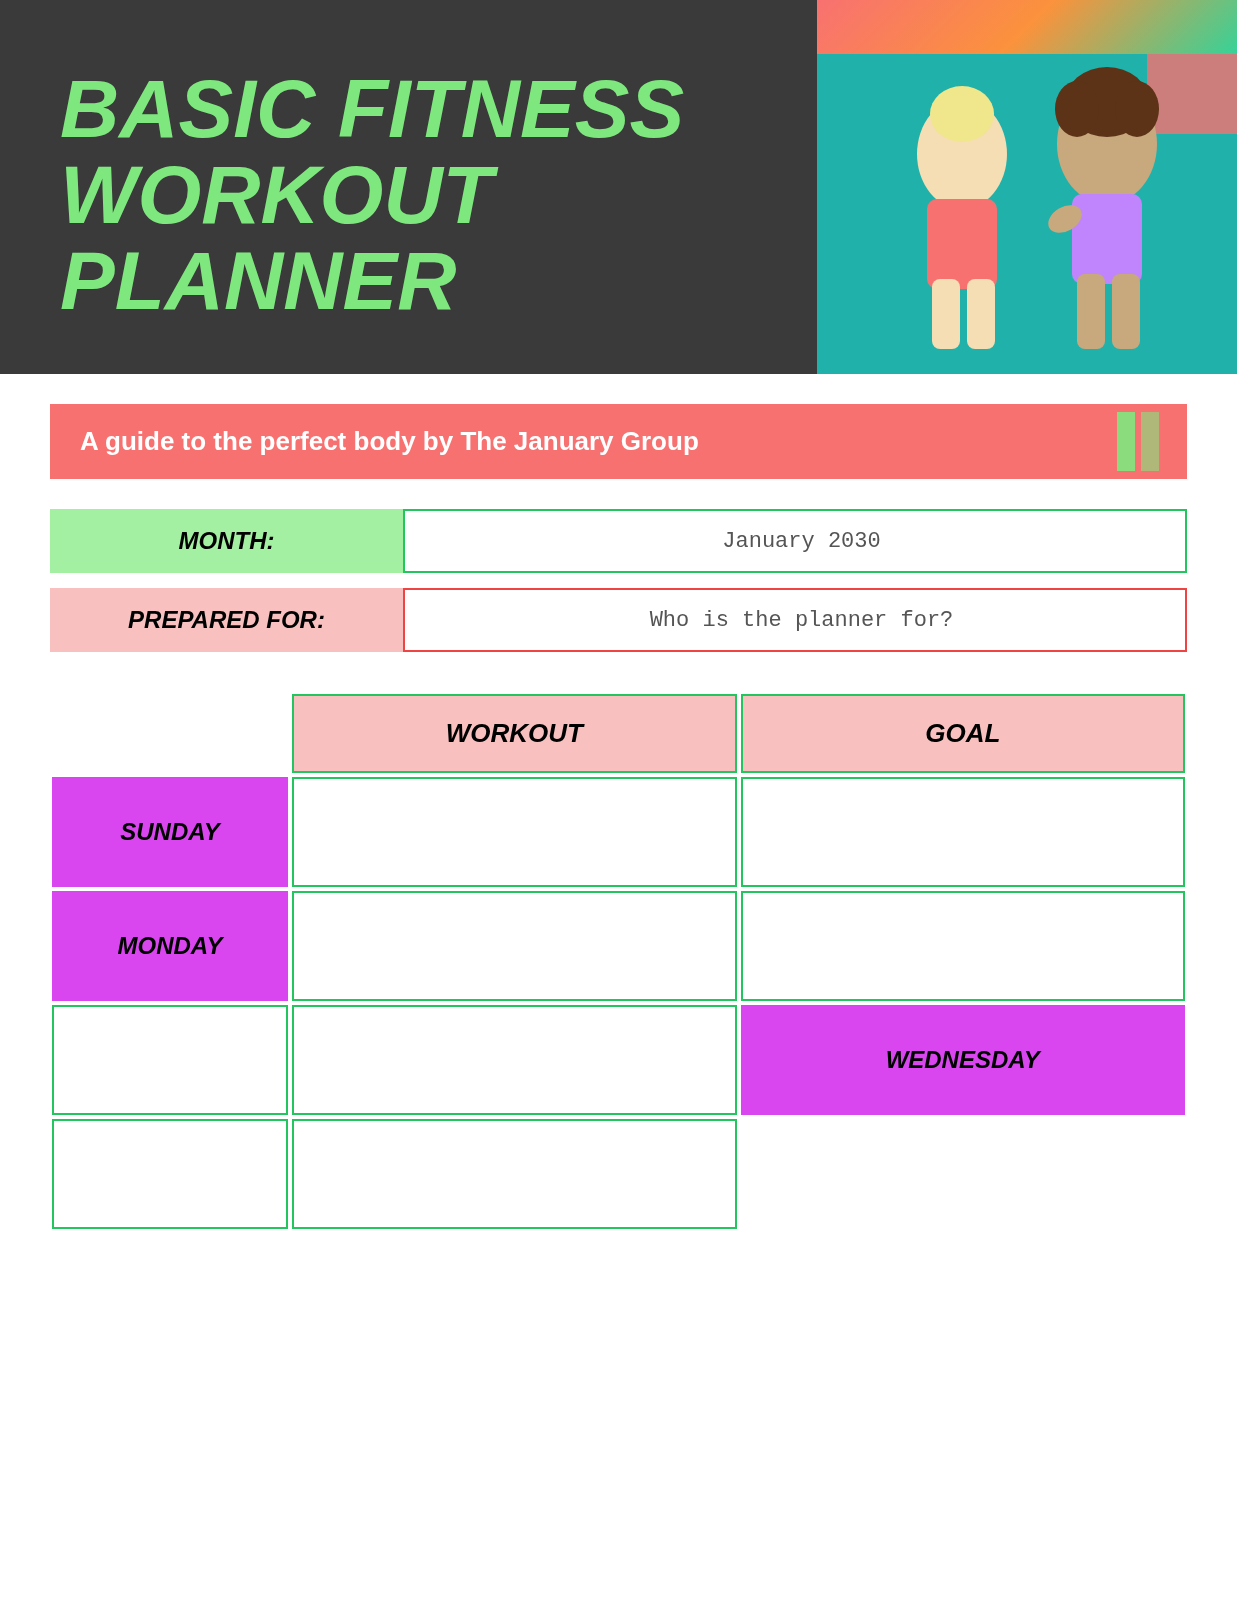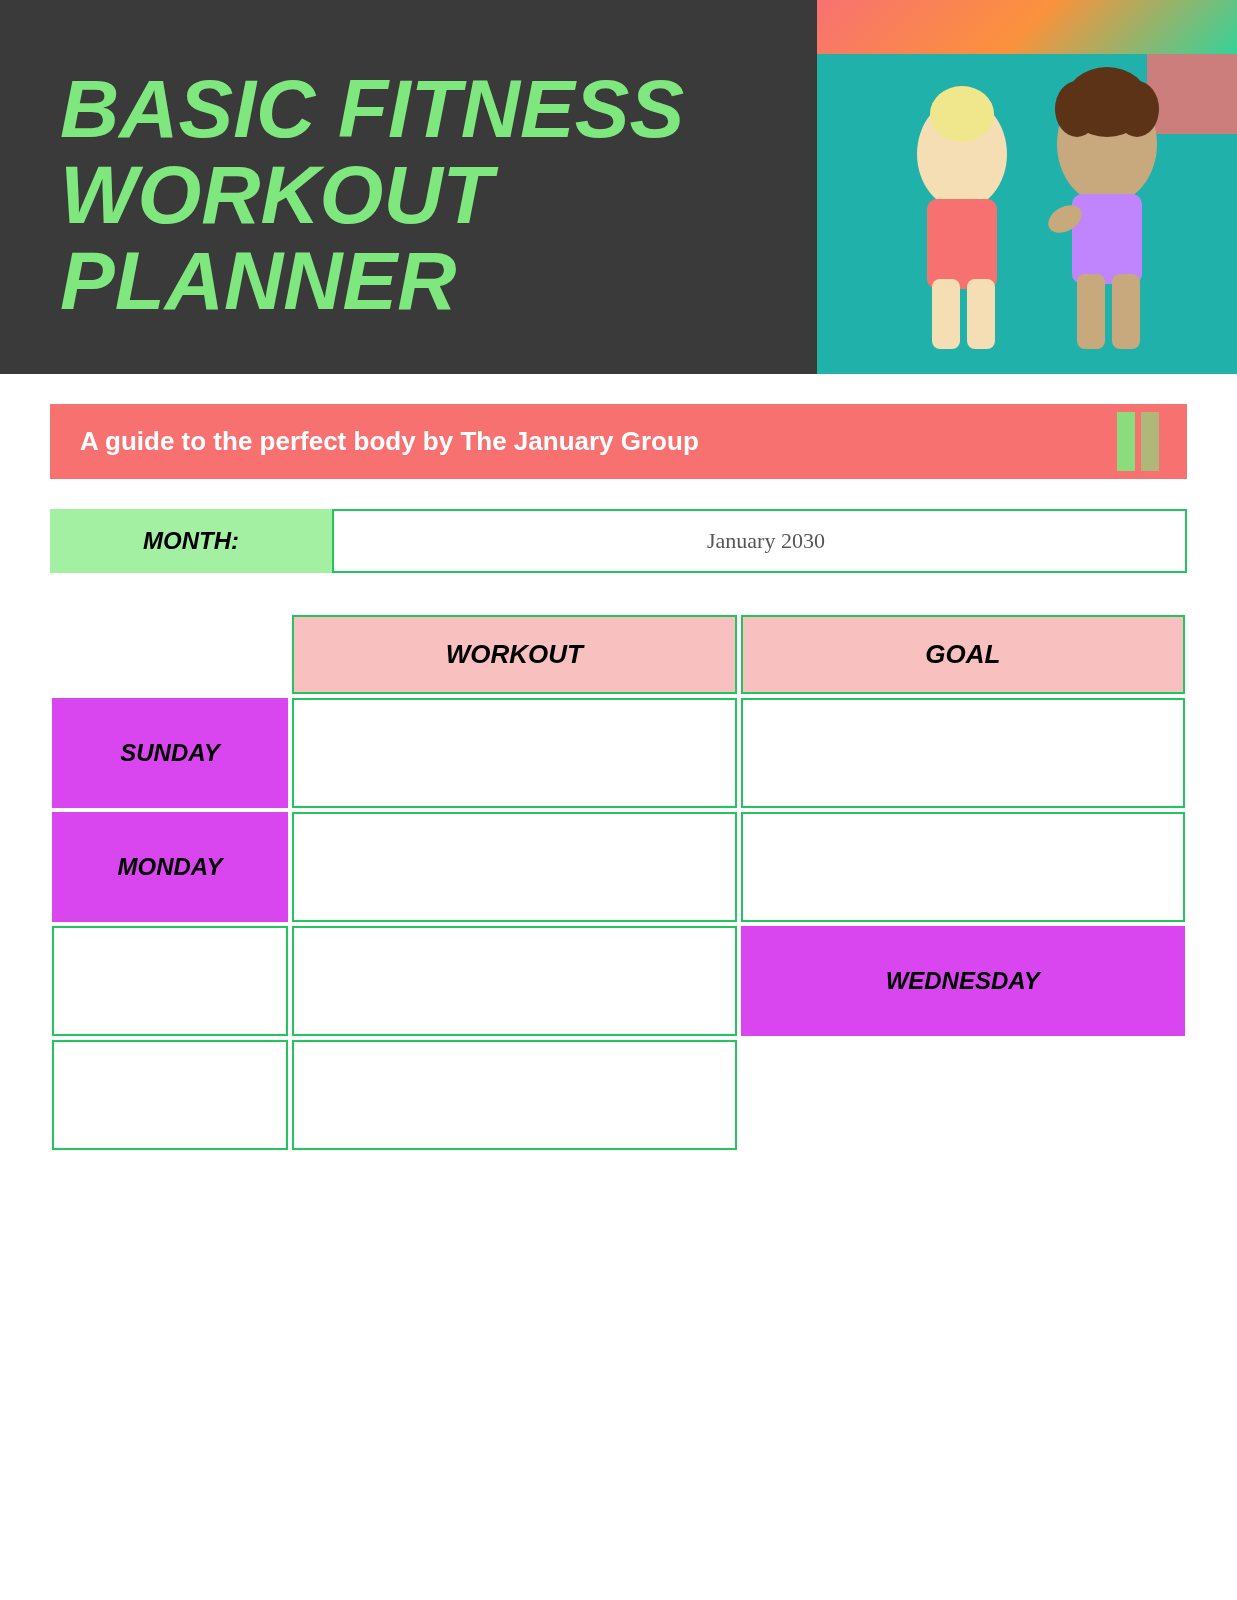--- a/index.html
+++ b/index.html
@@ -108,21 +108,21 @@
       gap: 15px;
     }
 
     .info-row {
       display: flex;
       align-items: stretch;
       height: 64px;
     }
 
     .info-label {
-      width: 282px;
+      width: 353px;
       display: flex;
       align-items: center;
       justify-content: center;
       font-size: 24px;
       font-weight: 900;
       font-style: italic;
       font-family: Arial Black, Arial, sans-serif;
       text-transform: uppercase;
     }
 
@@ -135,21 +135,21 @@
     }
 
     .info-value {
       flex: 1;
       border: 2px solid;
       display: flex;
       align-items: center;
       justify-content: center;
       font-size: 22px;
       color: #555;
-      font-family: Liberation Serif, serif;
+      font-family: Liberation Mono, monospace;
       padding-left: 13px;
     }
 
     .info-value.green-border {
       border-color: #22c55e;
     }
 
     .info-value.red-border {
       border-color: #ef4444;
     }
@@ -260,20 +260,24 @@
     <div class="accent-bar"></div>
     <div class="accent-bar2"></div>
   </div>
 </div>
 
 <div class="info-section">
   <div class="info-row">
     <div class="info-label green">MONTH:</div>
     <div class="info-value green-border">January 2030</div>
   </div>
+  <div class="info-row">
+    <div class="info-label pink">PREPARED FOR:</div>
+    <div class="info-value red-border">Who is the planner for?</div>
+  </div>
 </div>
 
 <div class="table-section">
   <div class="table-grid">
 
     <div class="table-header-empty"></div>
     <div class="table-col-header">WORKOUT</div>
     <div class="table-col-header">GOAL</div>
 
     <div class="day-label">

